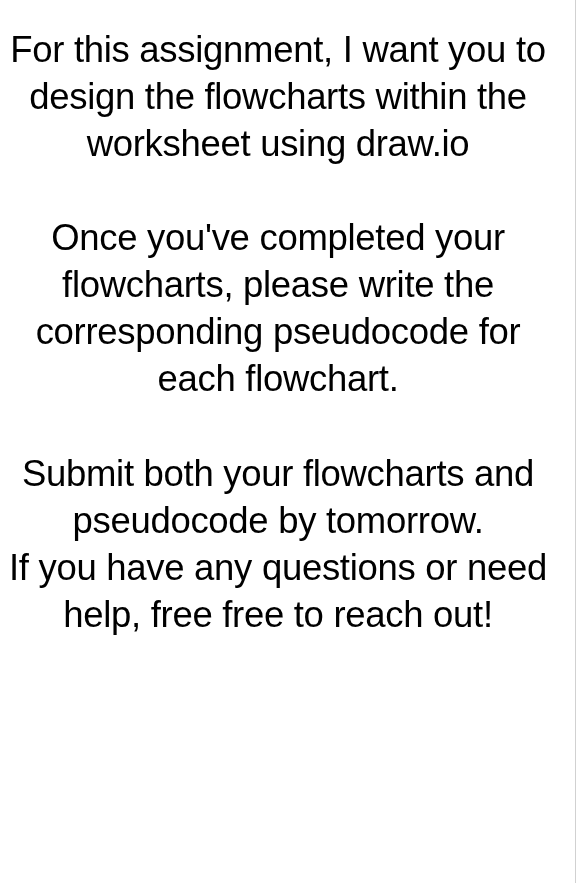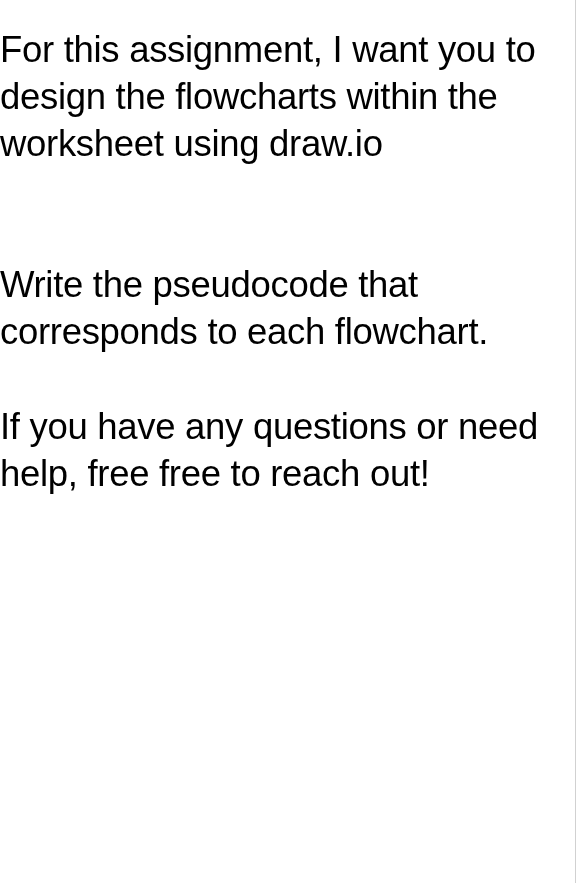--- a/index.html
+++ b/index.html
@@ -13,21 +13,21 @@
       background: #ffffff;
       font-family: -apple-system, BlinkMacSystemFont, "Segoe UI", Helvetica, Arial, sans-serif;
       color: #000000;
       position: relative;
       overflow: hidden;
     }
     .content {
       padding-right: 24px;
       padding-left: 0px;
       padding-top: 26px;
-      text-align: left;
+      text-align: center;
     }
     .para {
       font-size: 36.5px;
       line-height: 1.29;
       letter-spacing: -0.3px;
       font-weight: 400;
     }
     .para1 {
       margin-bottom: 47px;
     }
@@ -42,20 +42,20 @@
       height: 100%;
       background: #d1d1d1;
     }
   </style>
 </head>
 <body>
 
 <div class="content">
   <p class="para para1">For this assignment, I want you to design the flowcharts within the worksheet using draw.io</p>
   <p class="para para2">
+    <span>Once you've completed your flowcharts, please write the corresponding pseudocode for each flowchart.</span><br>
     <br>
-    <span>Write the pseudocode that corresponds to each flowchart.</span><br>
-    <br>
+    <span>Submit both your flowcharts and pseudocode by tomorrow.</span><br>
     <span>If you have any questions or need help, free free to reach out!</span>
   </p>
 </div>
 
 <div class="divider"></div>
 
 </body></html>

